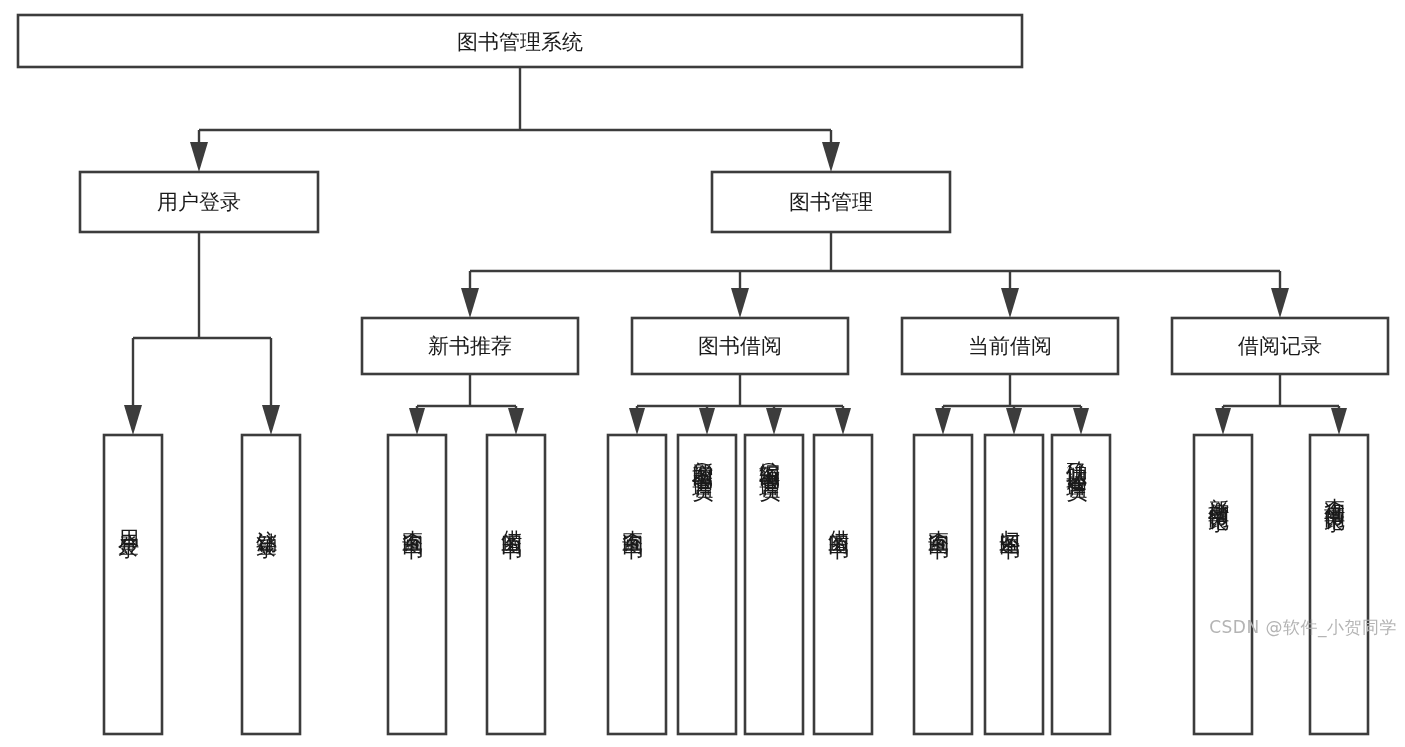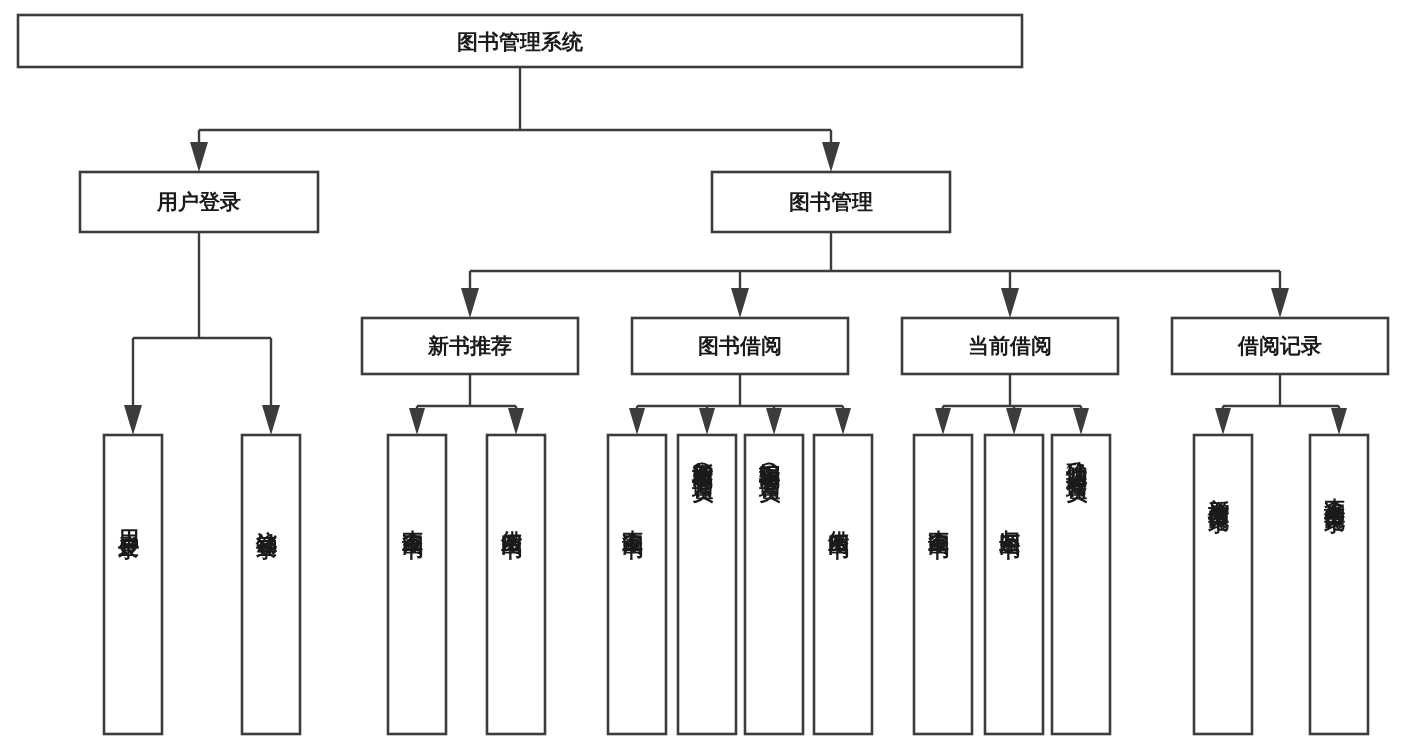--- a/index.html
+++ b/index.html
@@ -11,21 +11,20 @@
     width: 1405px;
     height: 747px;
     font-family: "DejaVu Sans", "Liberation Sans", sans-serif;
     overflow: hidden;
   }
   #diagram-root {
     position: relative;
     width: 1405px;
     height: 643px;
     background: #ffffff;
-    font-weight: bold;
   }
   svg.flow {
     position: absolute;
     left: 0;
     top: 0;
     width: 1405px;
     height: 747px;
   }
   .node-rect {
     fill: #ffffff;
@@ -215,14 +214,15 @@
   <div class="vlabel" style="left:927px; top:513px;">查询图书</div>
 
   <div class="vlabel" style="left:998px; top:513px;">归还图书</div>
 
   <div class="vlabel" style="left:1065px; top:444px;">确认归还（管理员）</div>
 
   <div class="vlabel" style="left:1207px; top:481px;">新增借阅记录</div>
 
   <div class="vlabel" style="left:1323px; top:481px;">查询借阅记录</div>
 
+  <div class="watermark">CSDN @软件_小贺同学</div>
 
 </div>
 
 </body></html>

